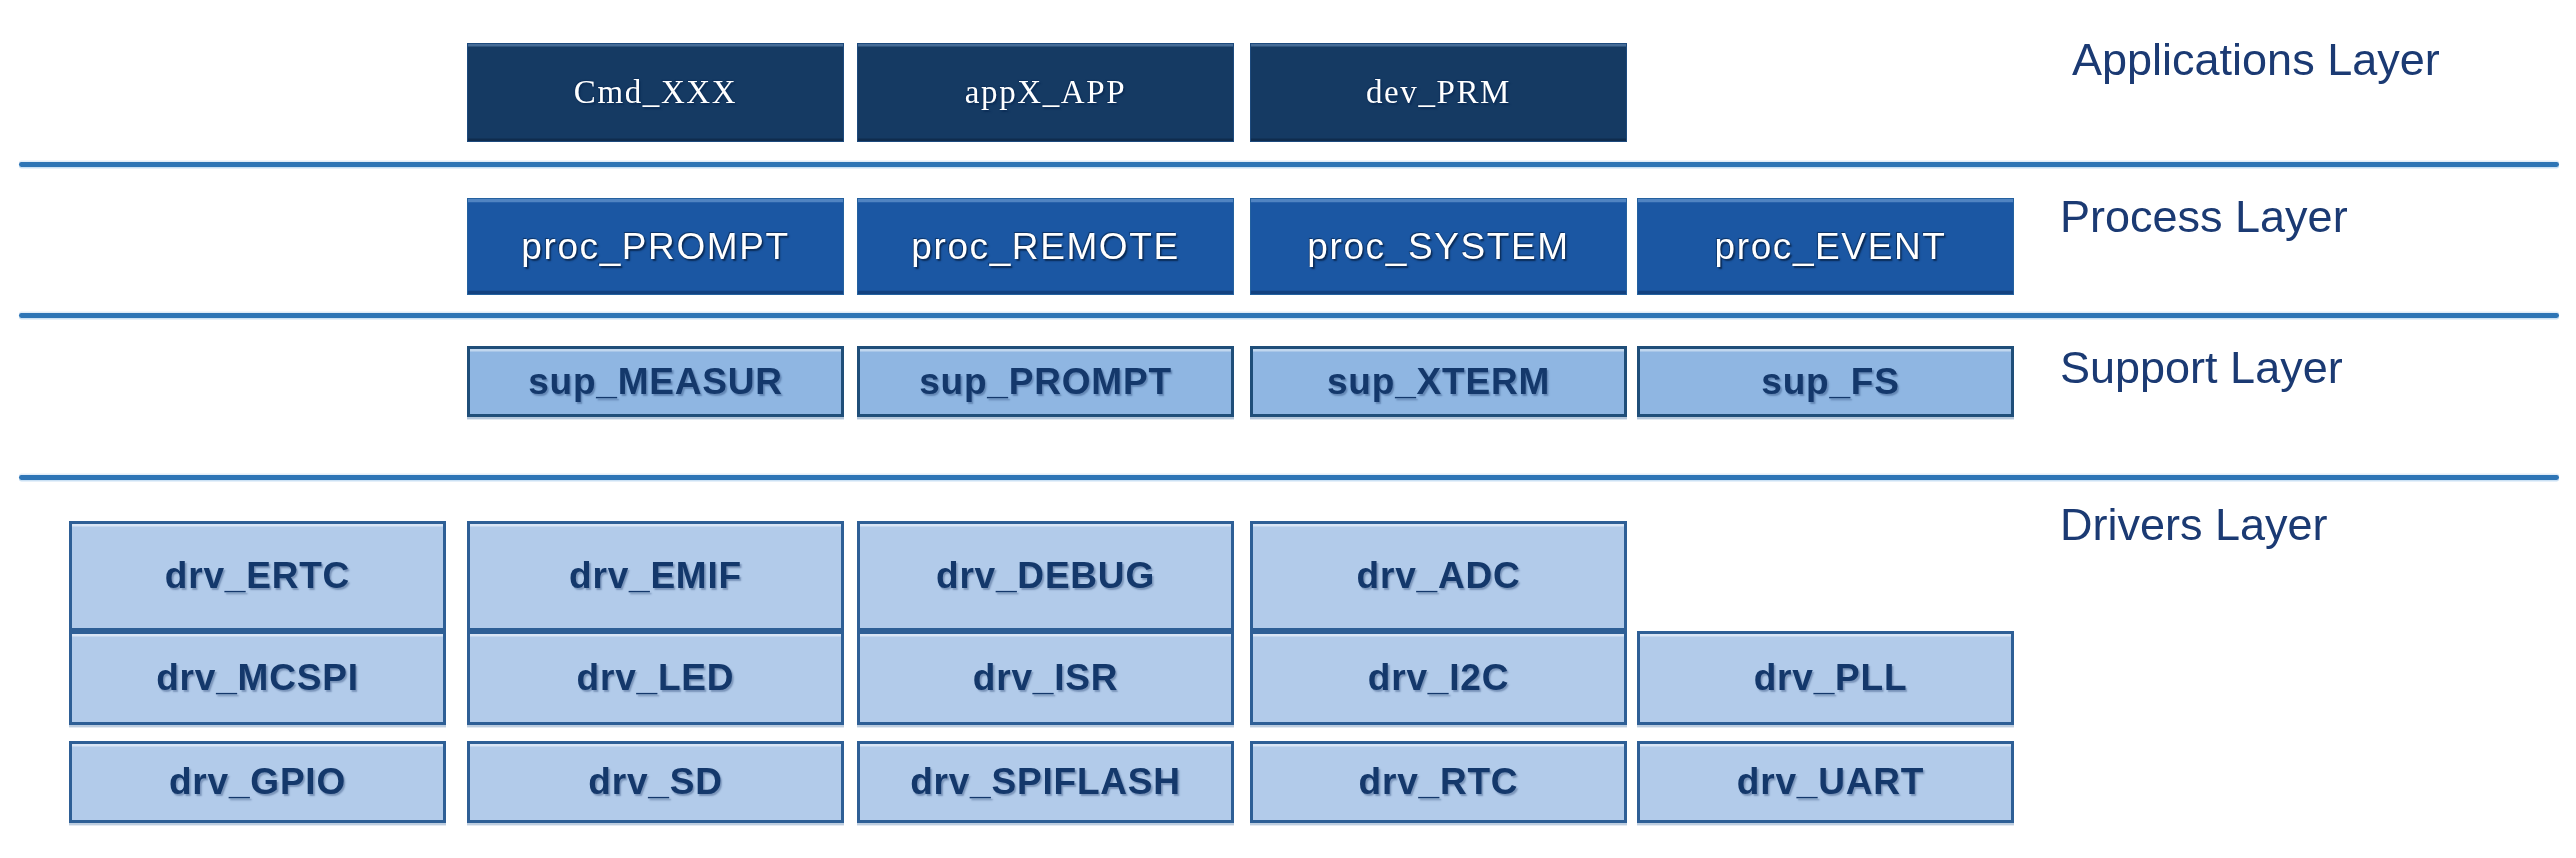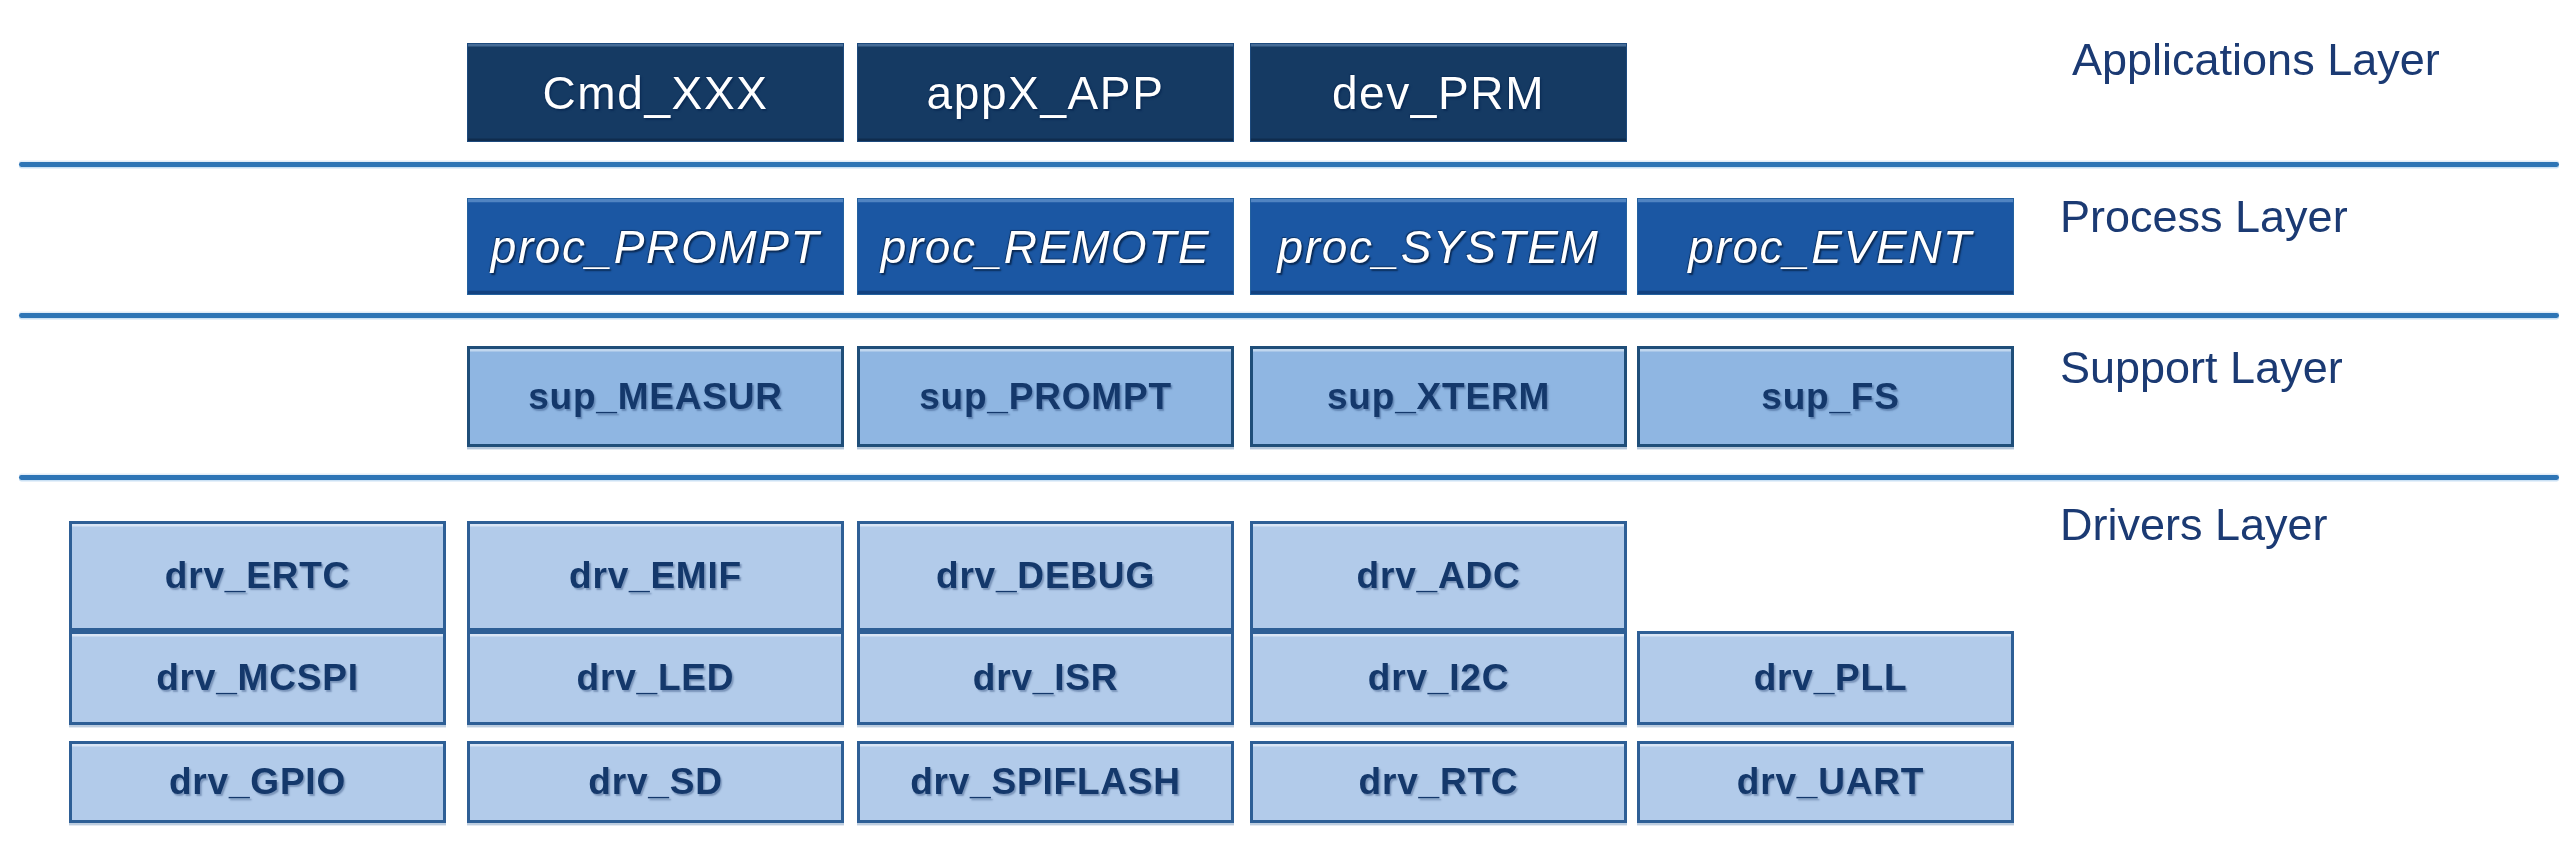--- a/index.html
+++ b/index.html
@@ -25,35 +25,35 @@
     box-sizing: border-box;
     white-space: nowrap;
   }
 
   
   .box.app {
     background: var(--app-box-fill, #153A63);
     border: 1.6px solid #1d4a7d;
     box-shadow: inset 0 2.4px 0 rgba(130,170,215,0.45), inset 0 -2.4px 0 rgba(5,20,40,0.35);
     color: var(--box-text-light, #ffffff);
-    font-size: 46px;
+    font-size: 33px;
     letter-spacing: 1.6px;
     text-shadow: 1.6px 2.4px 1.6px #0c2d57, -0.8px -0.8px 0.8px rgba(12,45,87,0.8);
+    font-family: Liberation Serif, serif;
   }
 
   
   .box.proc {
     background: var(--proc-box-fill, #1B57A3);
     border: 1.6px solid #24619f;
     box-shadow: inset 0 3.2px 0 rgba(160,200,240,0.40), inset 0 -3.2px 0 rgba(8,35,75,0.40);
     color: var(--box-text-light, #ffffff);
-    font-size: 46px;
+    font-size: 37px;
     letter-spacing: 1.6px;
     text-shadow: 1.6px 2.4px 1.6px #0a2a55, -0.8px -0.8px 0.8px rgba(10,42,85,0.8);
-    font-style: italic;
   }
 
   
   .box.sup {
     background: var(--sup-box-fill, #8FB6E2);
     border: 3.2px solid var(--box-border, #1F4E79);
     box-shadow: inset 0 2.4px 0 rgba(255,255,255,0.45), 0 2.4px 0 rgba(90,130,175,0.45);
     color: var(--box-text-dark, #14386B);
     font-weight: bold;
     font-size: 37px;
@@ -76,21 +76,21 @@
   
   .c1 { left:   69px; width: 377px; }
   .c2 { left:  467px; width: 377px; }
   .c3 { left: 857px; width: 377px; }
   .c4 { left: 1250px; width: 377px; }
   .c5 { left: 1637px; width: 377px; padding-left: 10px; }
 
   
   .r-app { top:  43px; height: 99px; }
   .r-pro { top: 198px; height: 97px; }
-  .r-sup { top: 346px; height: 101px; text-align: right; }
+  .r-sup { top: 346px; height: 71px; text-align: right; }
   .r-d1  { top: 521px; height: 110px; }
   .r-d2  { top: 631px; height: 94px; }
   .r-d3  { top: 741px; height: 82px; }
 
   
   .hline {
     position: absolute;
     left: 19.4px;
     width: 2540px;
     height: 4.8px;

